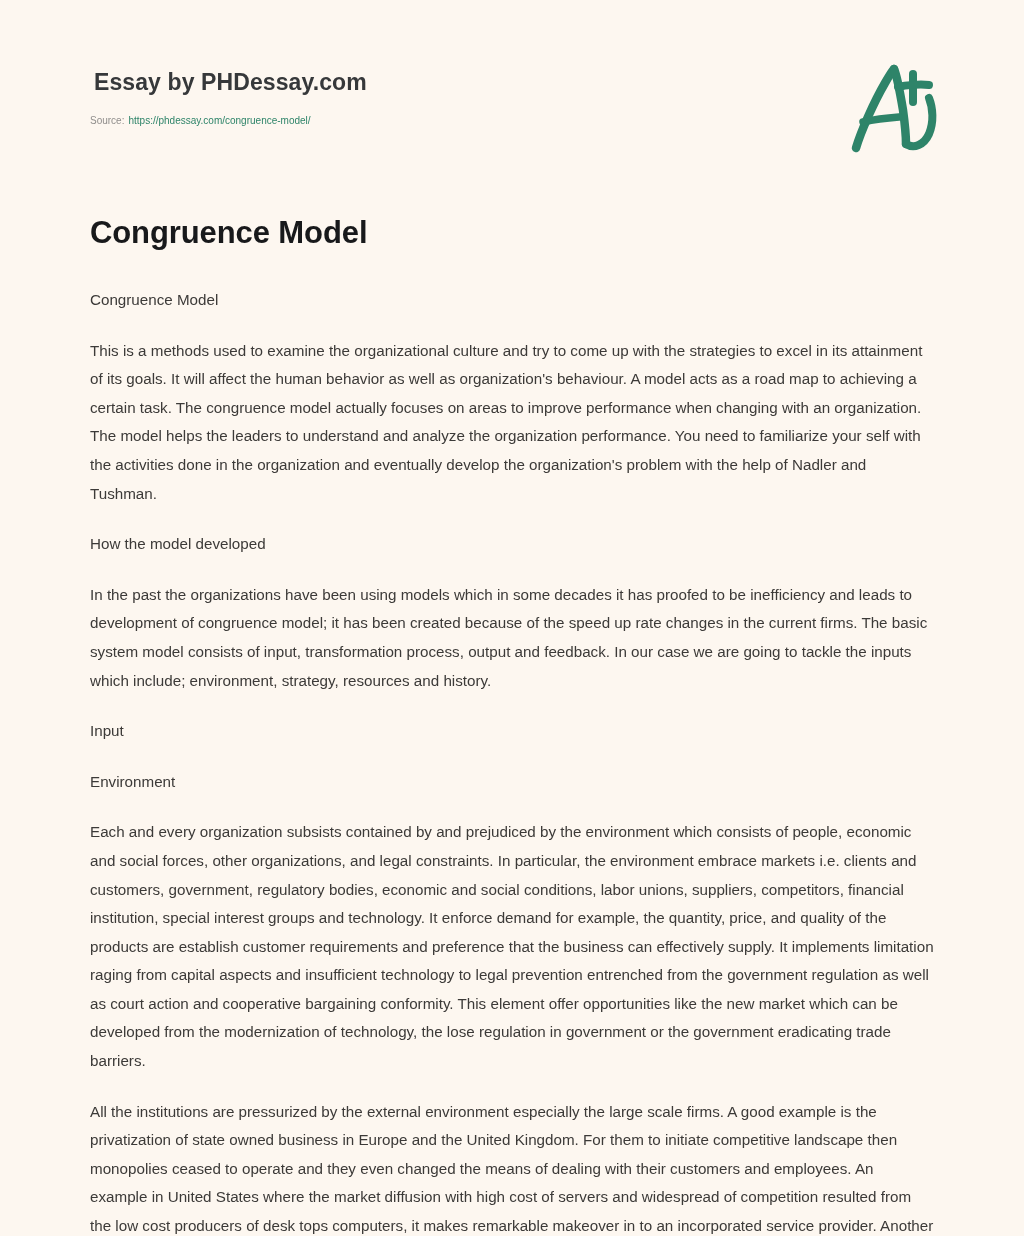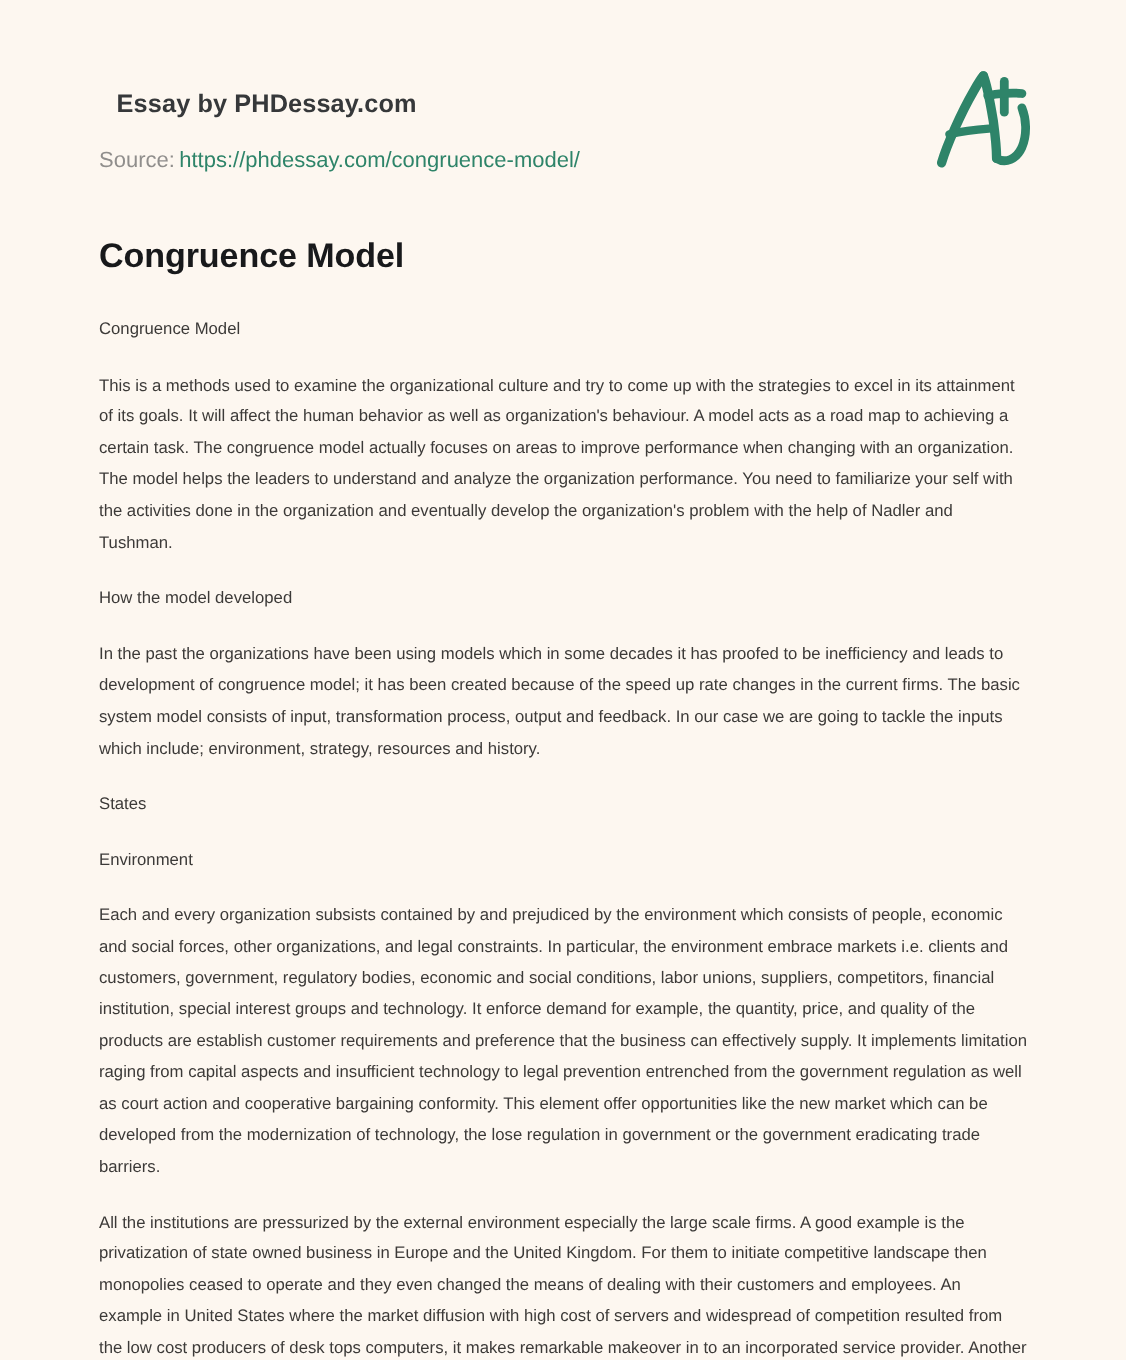--- a/index.html
+++ b/index.html
@@ -39,27 +39,27 @@
     left: 90px;
     top: 64px;
   }
 
   .brand-title {
     font-size: 23px;
     font-weight: bold;
     color: #36383A;
     letter-spacing: 0.1px;
     line-height: 28px;
-    margin: 16px;
+    margin: 4px;
     white-space: nowrap;
   }
 
   .source-line {
-    margin-top: 28px;
-    font-size: 20px;
+    margin-top: 15px;
+    font-size: 10px;
     line-height: 20px;
     color: #8E8C8A;
     white-space: nowrap;
   }
 
   .source-label {
     color: #908E8C;
   }
 
   .source-link {
@@ -157,21 +157,21 @@
 
   <div class="article">
 
     <h1 class="article-title">Congruence Model</h1>
 
     <div class="body-block">
       <p>Congruence Model</p>
       <p>This is a methods used to examine the organizational culture and try to come up with the strategies to excel in its attainment of its goals. It will affect the human behavior as well as organization's behaviour. A model acts as a road map to achieving a certain task. The congruence model actually focuses on areas to improve performance when changing with an organization. The model helps the leaders to understand and analyze the organization performance. You need to familiarize your self with the activities done in the organization and eventually develop the organization's problem with the help of Nadler and Tushman.</p>
       <p>How the model developed</p>
       <p>In the past the organizations have been using models which in some decades it has proofed to be inefficiency and leads to development of congruence model; it has been created because of the speed up rate changes in the current firms. The basic system model consists of input, transformation process, output and feedback. In our case we are going to tackle the inputs which include; environment, strategy, resources and history.</p>
-      <p>States</p>
+      <p>Input</p>
       <p>Environment</p>
       <p>Each and every organization subsists contained by and prejudiced by the environment which consists of people, economic and social forces, other organizations, and legal constraints. In particular, the environment embrace markets i.e. clients and customers, government, regulatory bodies, economic and social conditions, labor unions, suppliers, competitors, financial institution, special interest groups and technology. It enforce demand for example, the quantity, price, and quality of the products are establish customer requirements and preference that the business can effectively supply. It implements limitation raging from capital aspects and insufficient technology to legal prevention entrenched from the government regulation as well as court action and cooperative bargaining conformity. This element offer opportunities like the new market which can be developed from the modernization of technology, the lose regulation in government or the government eradicating trade barriers.</p>
       <p>All the institutions are pressurized by the external environment especially the large scale firms. A good example is the privatization of state owned business in Europe and the United Kingdom. For them to initiate competitive landscape then monopolies ceased to operate and they even changed the means of dealing with their customers and employees. An example in United States where the market diffusion with high cost of servers and widespread of competition resulted from the low cost producers of desk tops computers, it makes remarkable makeover in to an incorporated service provider. Another ar</p>
     </div>
   </div>
 
   <div class="fade-bottom"></div>
 </div>
 
 </body></html>

